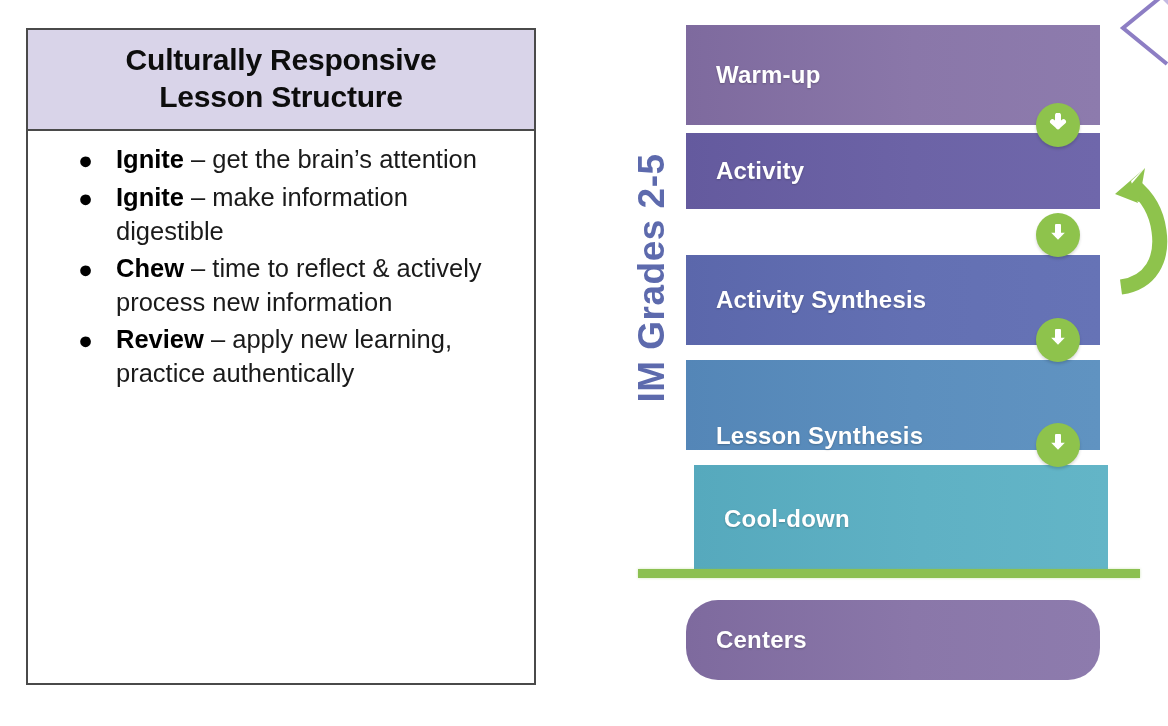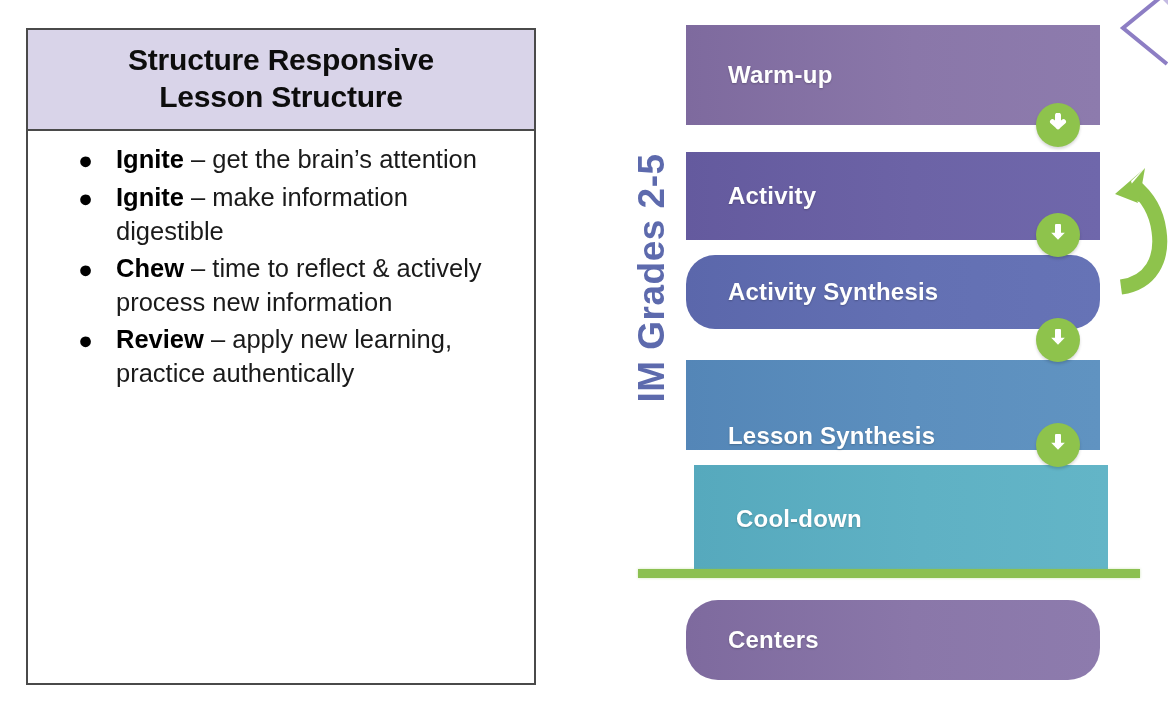--- a/index.html
+++ b/index.html
@@ -90,41 +90,41 @@
     white-space: nowrap;
   }
 
   .bar {
     position: absolute;
     left: 126px;
     width: 414px;
     box-sizing: border-box;
     display: flex;
     align-items: center;
-    padding-left: 42px;
+    padding-left: 30px;
     color: #ffffff;
     font-size: 24px;
     font-weight: bold;
     letter-spacing: 0.2px;
     text-shadow: 0 1px 2px rgba(0,0,0,0.22);
   }
   .bar .bar-shadow {
     position: absolute;
     left: -14px;
     top: 6px;
     width: 20px;
     height: 100%;
     background: linear-gradient(to right, rgba(255,255,255,0) 0%, rgba(90,80,80,0.34) 100%);
     filter: blur(3px);
     z-index: -1;
   }
 
   #bar-0 { top: 25px;  height: 100px; background: linear-gradient(to right, #7e6a9e 0%, #8a77a9 55%, #8d7bad 100%); }
-  #bar-1 { top: 152px; height: 88px; background: linear-gradient(to right, #645a9e 0%, #6c63a6 55%, #6f67ab 100%); }
-  #bar-2 { top: 255px; height: 74px;  background: linear-gradient(to right, #5b67ab 0%, #6370b3 55%, #6673b6 100%); border-radius: 29px; }
+  #bar-1 { top: 133px; height: 76px; background: linear-gradient(to right, #645a9e 0%, #6c63a6 55%, #6f67ab 100%); }
+  #bar-2 { top: 255px; height: 90px;  background: linear-gradient(to right, #5b67ab 0%, #6370b3 55%, #6673b6 100%); }
   #bar-3 { top: 360px; height: 90px;  background: linear-gradient(to right, #5486b7 0%, #5c8fbe 55%, #6093c1 100%); align-items: flex-end; }
   #bar-4 { top: 465px; height: 108px;  background: linear-gradient(to right, #56a9bd 0%, #5fb1c4 55%, #63b5c7 100%); margin-left: 8px; }
   #bar-5 { top: 600px; height: 80px;  background: linear-gradient(to right, #7e6a9e 0%, #8a77a9 55%, #8d7bad 100%); border-radius: 32px; }
 
   #green-divider {
     position: absolute;
     left: 78px;
     top: 569px;
     width: 502px;
     height: 9px;
@@ -164,21 +164,21 @@
     width: 86px;
     height: 92px;
   }
 </style>
 </head>
 <body>
 
 <div id="left-panel">
 
   <div id="panel-header">
-    <div class="title-line">Structure Responsive</div>
+    <div class="title-line">Culturally Responsive</div>
     <div class="title-line">Lesson Structure</div>
   </div>
 
   <ul id="panel-list">
     <li>
       <span class="bullet">●</span><span class="lead">Ignite</span><span class="rest"> – get the brain’s attention</span>
     </li>
     <li>
       <span class="bullet">●</span><span class="lead">Ignite</span><span class="rest"> – make information digestible</span>
     </li>

